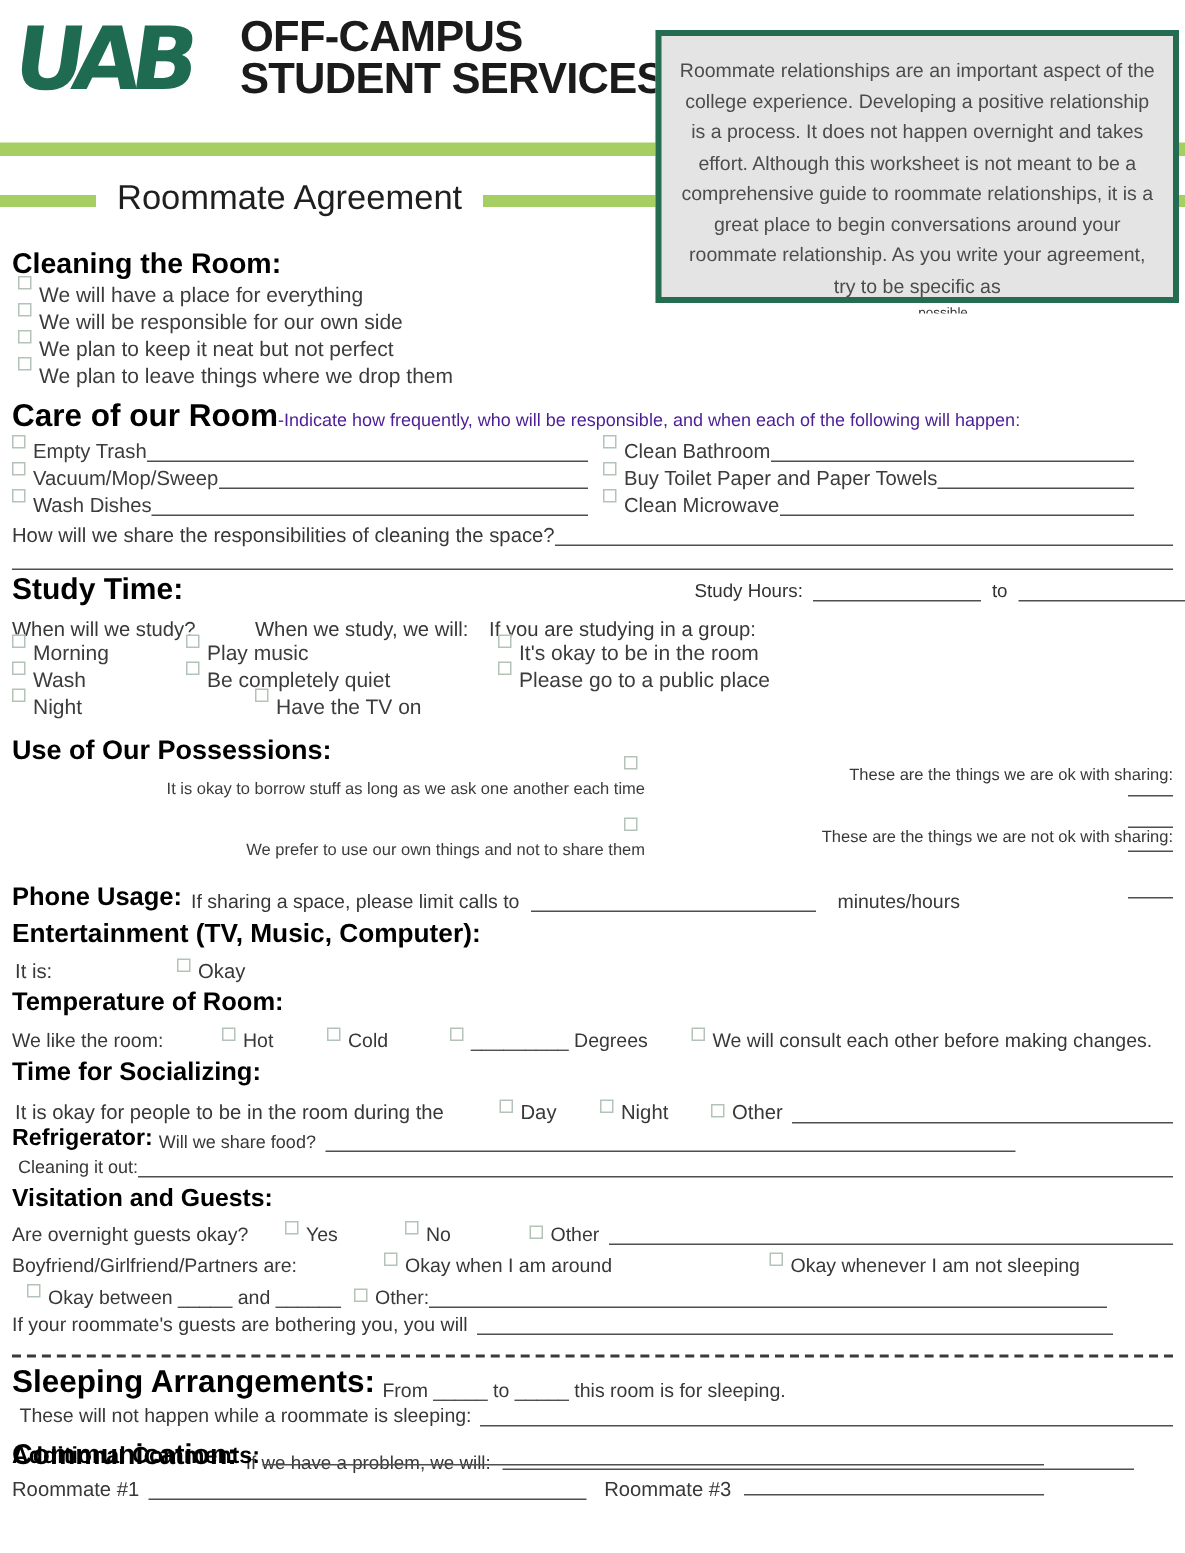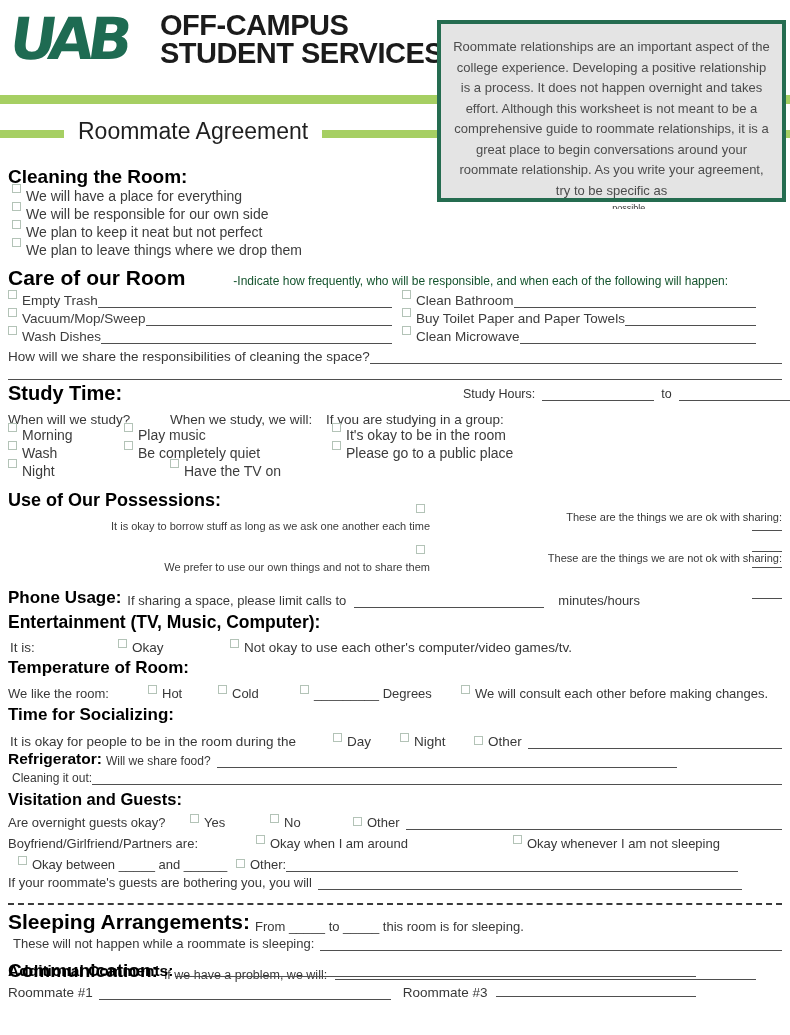--- a/index.html
+++ b/index.html
@@ -53,21 +53,21 @@
   .lab { white-space:nowrap; }
   .fullline { border-bottom:1px solid #4f4f4f; height:1px; }
   
   .sec-cleaning { top:166px; }
   .sec-cleaning h2 { font-size:19px; }
   .sec-cleaning .cbrow { margin-left:4px; }
   
   .sec-care { top:266px; }
   .care-head { display:flex; align-items:baseline; }
   .care-head h2 { font-size:21px; }
-  .care-sub { font-size:12px; color:#14532d; white-space:nowrap;margin-left:48px; }
+  .care-sub { font-size:12px; color:#4c1d95; white-space:nowrap; }
   .care-grid { display:grid; grid-template-columns:384px 1fr; column-gap:10px; }
   .care-item { display:flex; align-items:flex-end; font-size:13.5px; height:18px; color:#3c3c3c; }
   .care-item .cb { top:-9px; }
   .care-item.rt { margin-right:26px; }
   .share-row { font-size:13.5px; margin-top:5px; }
   .sec-care .fullline { margin-top:15px; }
   
   .sec-study { top:382px; }
   .sec-study h2 { font-size:20px; }
   .study-hours { position:absolute; left:455px; top:5px; display:flex; align-items:flex-end; font-size:12.5px; color:#333; }
@@ -313,21 +313,20 @@
     <span class="lab">If sharing a space, please limit calls to</span>
     <span class="blank"></span>
     <span class="lab" style="font-size:13px;">minutes/hours</span>
   </div>
 
   <div class="sec sec-ent">
     <h2>Entertainment (TV, Music, Computer):</h2>
     <div class="ent-row">
       <span class="abs" style="left:2px;">It is:</span>
       <span class="abs" style="left:110px;"><span class="cb"></span><span>Okay</span></span>
-      <span class="abs" style="left:222px;"><span class="cb"></span><span>Not okay to use each other's computer/video games/tv.</span></span>
     </div>
   </div>
 
   <div class="sec sec-temp">
     <h2>Temperature of Room:</h2>
     <div class="temp-row">
       <span class="abs" style="left:0;">We like the room:</span>
       <span class="abs" style="left:140px;"><span class="cb"></span><span>Hot</span></span>
       <span class="abs" style="left:210px;"><span class="cb"></span><span>Cold</span></span>
       <span class="abs" style="left:292px;"><span class="cb"></span><span>_________</span>&nbsp;<span>Degrees</span></span>

